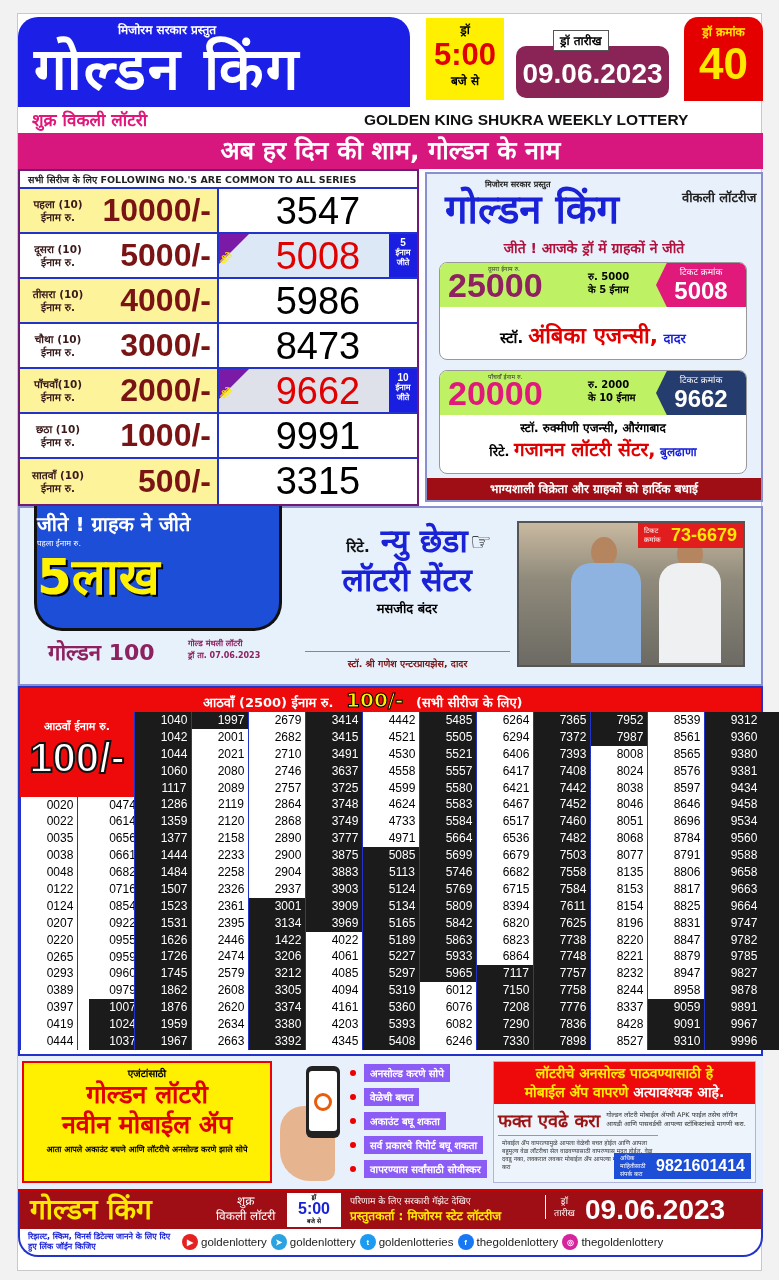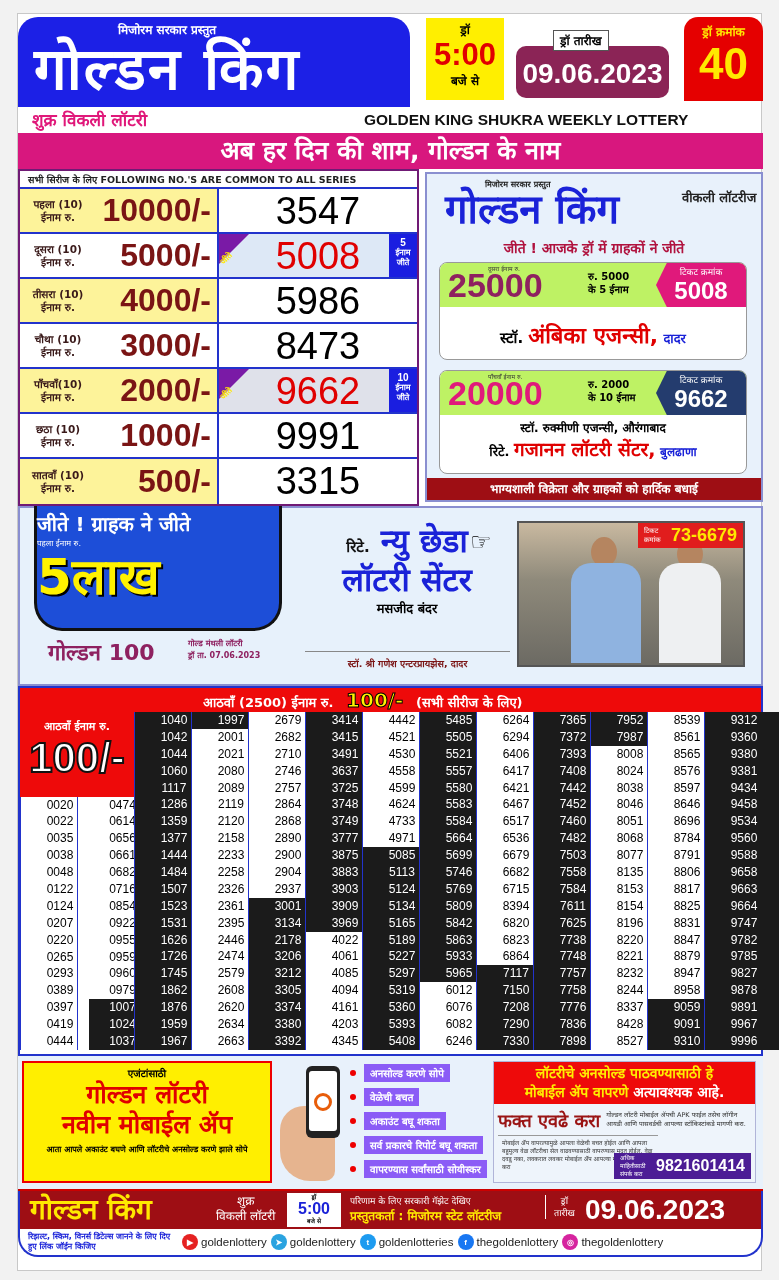--- a/index.html
+++ b/index.html
@@ -101,21 +101,21 @@
 .feat li{list-style:none;display:flex;align-items:center;margin-bottom:6px}
 .feat .dot{width:6px;height:6px;border-radius:50%;background:#e00;margin-right:8px}
 .feat .txt{background:#8b5cf6;color:#fff;font-size:10px;font-weight:bold;padding:2px 6px}
 .app-r{position:absolute;left:475px;top:5px;width:263px;height:122px;border:1px solid #b0b4d8;background:#eef4fb}
 .app-r .h{background:#ee0a0a;color:#ffef00;font-size:14px;font-weight:bold;text-align:center;padding:2px 2px;line-height:19px}
 .app-r .h b{color:#fff}
 .app-r .f{display:flex;align-items:center;padding:4px 4px 0}
 .app-r .f .big{font-size:18px;font-weight:900;color:#9a1414;white-space:nowrap}
 .app-r .f .sm{font-size:6.5px;margin-left:6px;color:#333;line-height:9px}
 .app-r .note{font-size:6px;color:#333;line-height:8px;padding:3px 4px 0;border-top:1px solid #999;margin:3px 4px 0}
-.phonebox{position:absolute;right:4px;bottom:3px;background:#4c1d95;color:#fff;display:flex;align-items:center;gap:6px;padding:1px 6px}
+.phonebox{position:absolute;right:4px;bottom:3px;background:#1d4ed8;color:#fff;display:flex;align-items:center;gap:6px;padding:1px 6px}
 .phonebox .l{font-size:6px;line-height:8px;width:30px}
 .phonebox .n{font-size:16px;font-weight:900;font-family:"Liberation Sans",sans-serif}
 
 .foot{position:absolute;left:0;top:1177px;width:745px;height:66px;border:2px solid #2233cc;border-top:none;border-radius:0 0 20px 20px;overflow:hidden;background:#fff}
 .fbar{height:38px;background:#9e0e14;position:relative}
 .fbar .nm{position:absolute;left:10px;top:0;color:#ffe800;font-size:28px;font-weight:900;line-height:38px}
 .fbar .sb{position:absolute;left:196px;top:3px;color:#fff;font-size:12px;line-height:15px;text-align:center}
 .fbar .tm{position:absolute;left:267px;top:2px;width:54px;height:34px;background:#fff;text-align:center}
 .fbar .tm .x{font-size:6px;font-weight:bold}
 .fbar .tm .y{font-size:16px;font-weight:900;color:#1a22d8;line-height:16px;font-family:"Liberation Sans",sans-serif}
@@ -390,21 +390,21 @@
           <div class="gcell l">2746</div>
           <div class="gcell l">2757</div>
           <div class="gcell l">2864</div>
           <div class="gcell l">2868</div>
           <div class="gcell l">2890</div>
           <div class="gcell l">2900</div>
           <div class="gcell l">2904</div>
           <div class="gcell l">2937</div>
           <div class="gcell d">3001</div>
           <div class="gcell d">3134</div>
-          <div class="gcell d">2178</div>
+          <div class="gcell d">1422</div>
           <div class="gcell d">3206</div>
           <div class="gcell d">3212</div>
           <div class="gcell d">3305</div>
           <div class="gcell d">3374</div>
           <div class="gcell d">3380</div>
           <div class="gcell d">3392</div>
         </div>
         <div class="gcol" style="left: 285px; top: 24px;">
           <div class="gcell d">3414</div>
           <div class="gcell d">3415</div>

